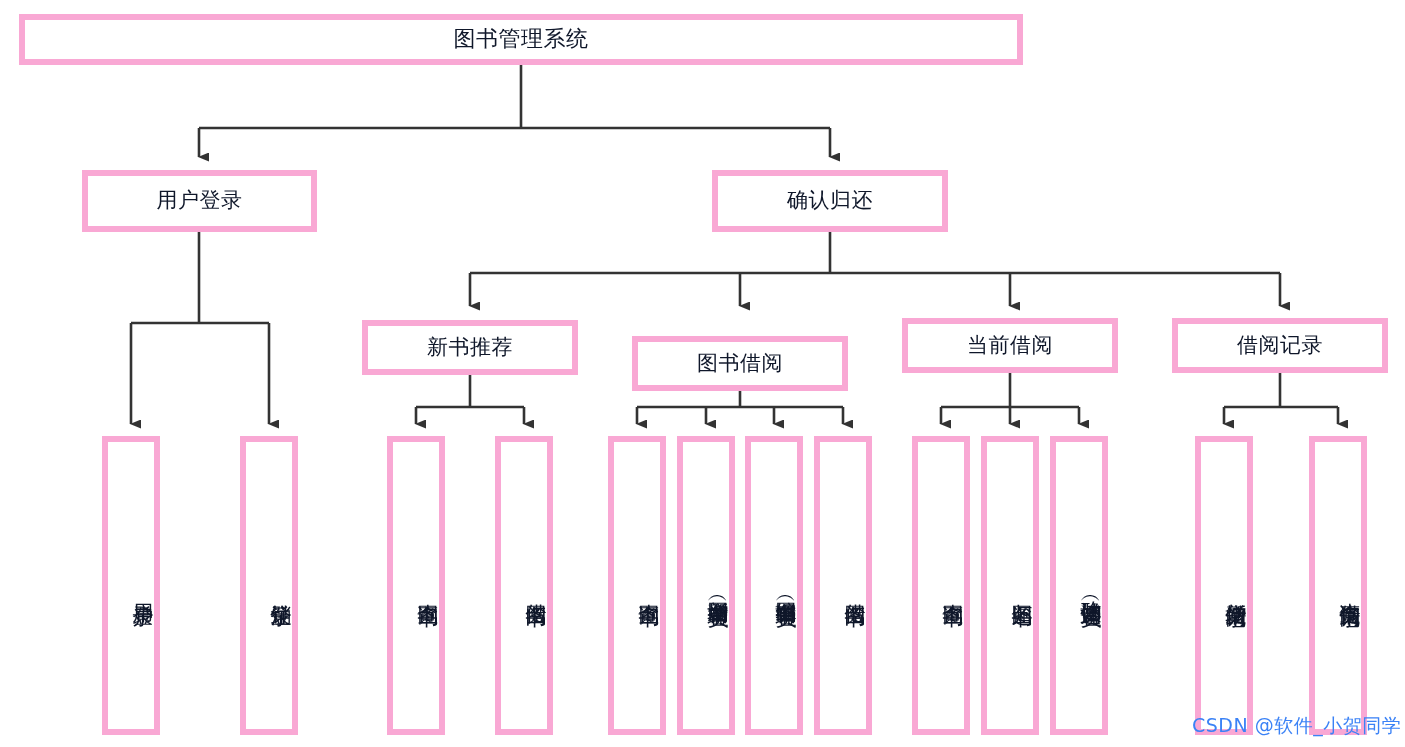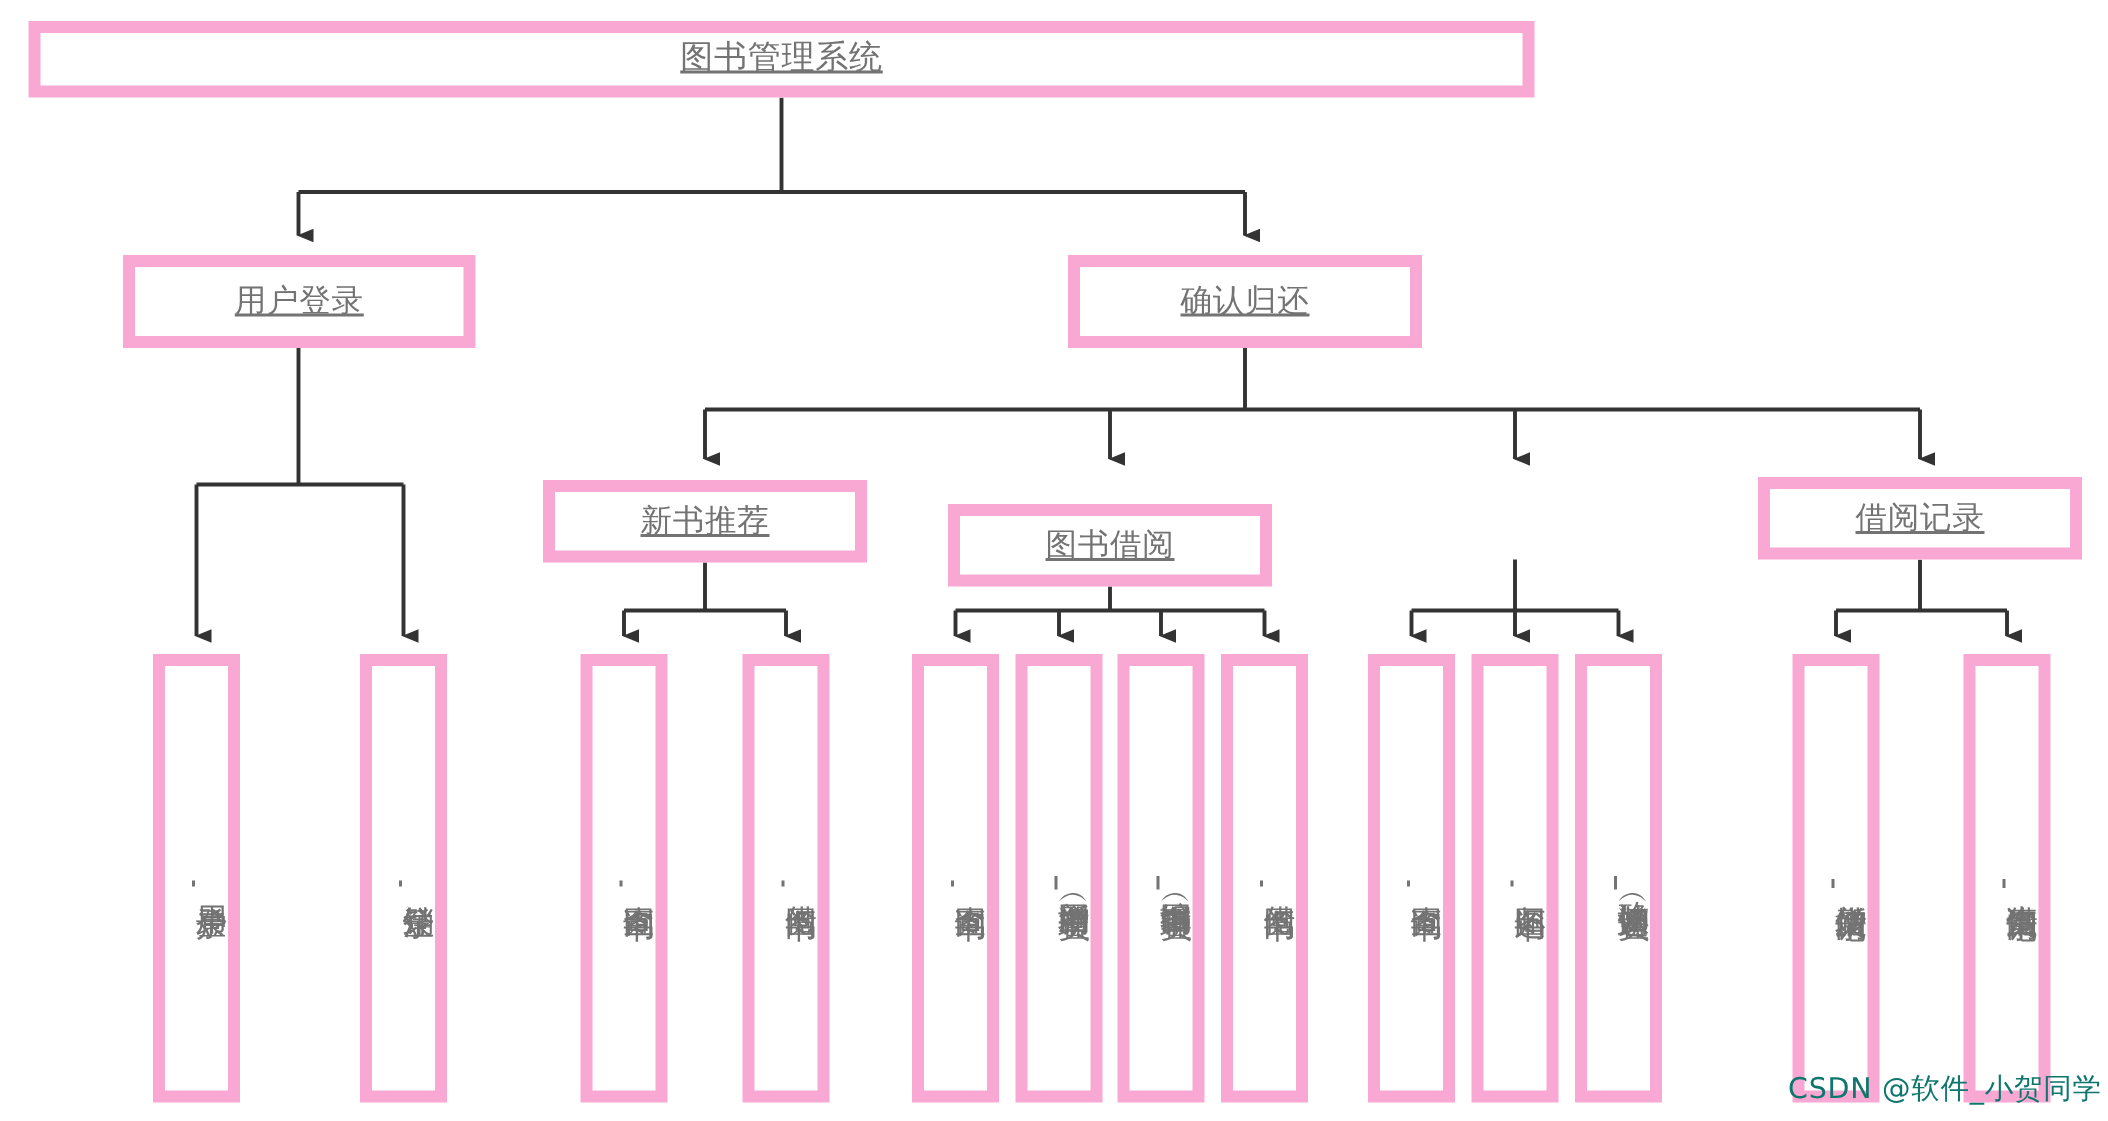--- a/index.html
+++ b/index.html
@@ -22,27 +22,26 @@
     position: absolute;
     left: 0;
     top: 0;
     width: 1405px;
     height: 747px;
     pointer-events: none;
   }
   .node {
     position: absolute;
     box-sizing: border-box;
-    border: 8px solid #f9a8d4;
+    border: 6px solid #f9a8d4;
     background: #ffffff;
     display: flex;
     align-items: center;
     justify-content: center;
-    color: #737373;
-    text-decoration: underline;
+    color: #0f172a;
   }
   .node-h {
     font-size: 21px;
     letter-spacing: 0.5px;
     line-height: 1.2;
     white-space: nowrap;
   }
   .node-root {
     font-size: 22px;
   }
@@ -58,21 +57,21 @@
   }
   .node-leaf .leaf-text {
     writing-mode: vertical-rl;
     text-orientation: upright;
     display: block;
     max-height: 280px;
   }
   .watermark {
     position: absolute;
     font-size: 19px;
-    color: #0f766e;
+    color: #3b82f6;
     white-space: nowrap;
     letter-spacing: 0.5px;
   }
 </style>
 </head>
 <body>
 
 <div id="diagram-canvas">
 
   <svg id="connector-layer" viewBox="0 0 1405 747" width="1405" height="747" xmlns="http://www.w3.org/2000/svg">
@@ -137,20 +136,23 @@
   <div class="node node-h" style="left:712px; top:170px; width:236px; height:62px;">
     <span>确认归还</span>
   </div>
 
   <div class="node node-h" style="left:362px; top:320px; width:216px; height:55px;">
     <span>新书推荐</span>
   </div>
   <div class="node node-h" style="left:632px; top:318px; width:216px; height:55px;margin-top:18px;">
     <span>图书借阅</span>
   </div>
+  <div class="node node-h" style="left:902px; top:318px; width:216px; height:55px;">
+    <span>当前借阅</span>
+  </div>
   <div class="node node-h" style="left:1172px; top:318px; width:216px; height:55px;">
     <span>借阅记录</span>
   </div>
 
   <div class="node node-leaf" style="left:102px; top:436px; width:58px; height:299px;">
     <span class="leaf-text">用户登录</span>
   </div>
   <div class="node node-leaf" style="left:240px; top:436px; width:58px; height:299px;">
     <span class="leaf-text">注销登录</span>
   </div>

